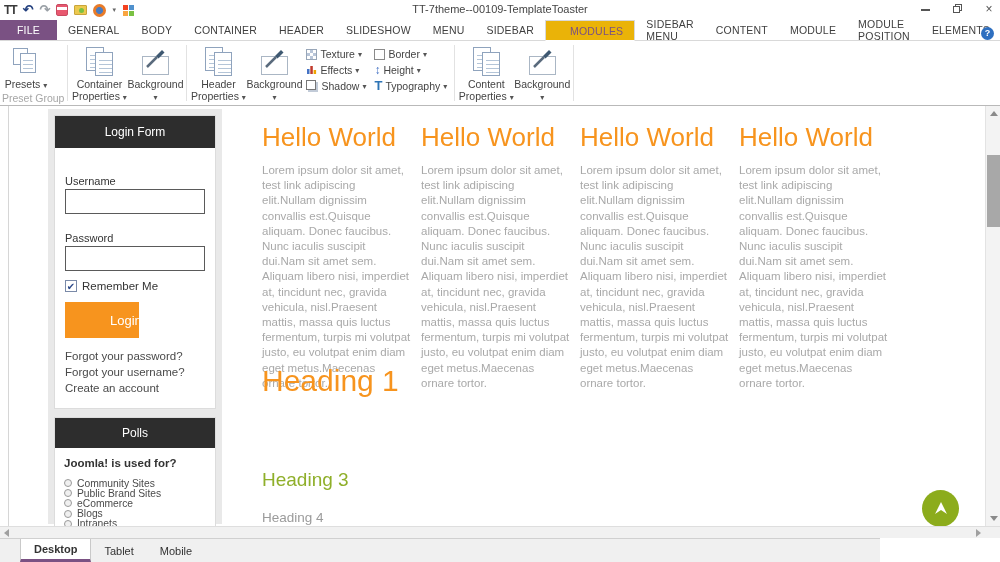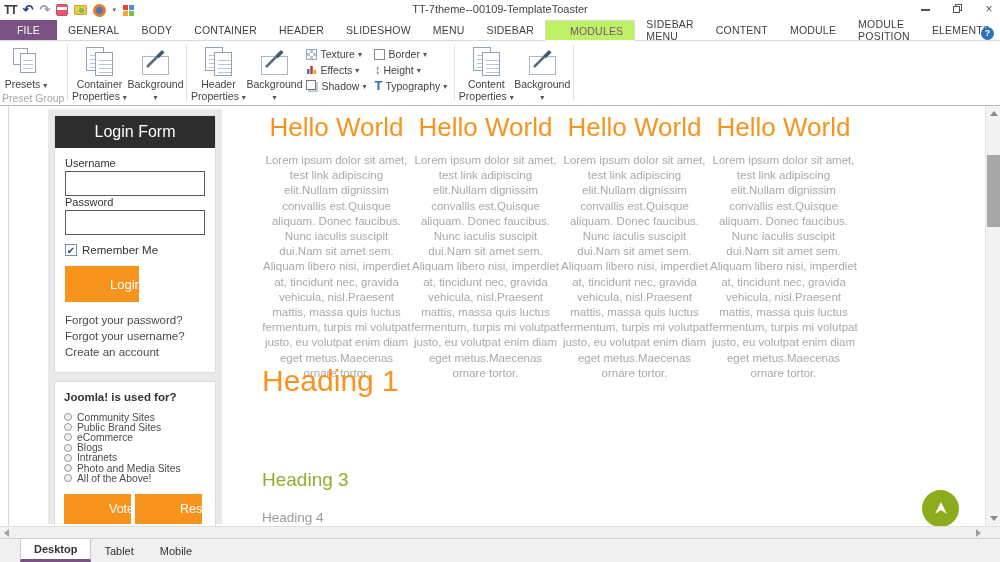--- a/index.html
+++ b/index.html
@@ -32,21 +32,21 @@
   .wc-min { display:inline-block; width:9px; height:1px; border-bottom:2px solid #555; margin-bottom:2px; }
   .wc-restore { position:relative; display:inline-block; width:9px; height:9px; }
   .wc-restore i { position:absolute; border:1px solid #555; background:#fff; width:7px; height:7px; }
   .wc-restore i.b { right:0; top:0; } .wc-restore i.f { left:0; bottom:0; }
 
   
   .tabrow { position:absolute; left:0; top:20px; width:1000px; height:21px; background:#fff;
     border-bottom:1px solid #d9d9d9; display:flex; align-items:stretch; }
   .rtab { font-size:10.5px; color:#3f3f3f; padding:0 11px; display:flex; align-items:center; letter-spacing:.2px; cursor:default; }
   .rtab.file { background:#7a5183; color:#fff; padding:0 17px; }
-  .rtab.active { color:#7a5183; background:#bef264; border:1px solid #d9d9d9; border-bottom:1px solid #fff; margin-bottom:-1px;padding-left:24px; }
+  .rtab.active { color:#7a5183; background:#eab308; border:1px solid #d9d9d9; border-bottom:1px solid #fff; margin-bottom:-1px;padding-left:24px; }
   .helpdot { position:absolute; right:6px; top:27px; width:13px; height:13px; border-radius:50%;
     background:#2e6fc0; color:#fff; font-size:9px; font-weight:bold; text-align:center; line-height:13px; }
 
   
   .ribbon { position:absolute; left:0; top:41px; width:1000px; height:64px; background:#fff; display:flex; padding:2px 2px 0 2px; }
   .rgroup { display:flex; flex-direction:column; }
   .rgroup-body { flex:1; display:flex; align-items:flex-start; }
   .rgroup-label { font-size:10.5px; color:#a6a6a6; padding-bottom:2px; }
   .rsep { width:1px; background:#e2e2e2; margin:2px 3px 4px 3px; }
   .bigbtn { width:56px; padding-top:2px; text-align:center; cursor:default; }
@@ -73,45 +73,45 @@
   .ic-shadow { width:10px; height:10px; border:1px solid #777; background:#fff; box-shadow:2px 2px 0 #c2cbd8; margin:0 2px 2px 0; }
   .ic-typo { color:#2e74b5; font-weight:bold; font-size:13px; line-height:12px; }
   .ic-height { color:#4472c4; font-weight:bold; font-size:12px; line-height:12px; }
 
   
   .canvas { position:absolute; left:0; top:105px; width:1000px; height:421px; background:#fff; border-top:1px solid #b9b9b9; }
   .page-edge { position:absolute; left:8px; top:0; bottom:0; width:1px; background:#d6d6d6; }
 
   .side { position:absolute; left:48px; top:3px; width:174px; height:415px; background:#e9e9e9; padding:6px; }
   .card { background:#fff; border:1px solid #dcdcdc; }
-  .card-head { background:#2d2d2d; color:#fff; text-align:center; font-size:16px; }
+  .card-head { background:#2d2d2d; color:#fff; text-align:center; font-size:12px; }
   .login-card .card-head { height:32px; line-height:32px; }
   .login-body { padding:9px 10px 12px 10px; }
-  .fld-label { font-size:11px; color:#333; margin-top:0; }
+  .fld-label { font-size:11px; color:#333; margin-top:18px; }
   .fld { width:100%; height:25px; border:1px solid #5a5a5a; background:#fff; margin-top:2px; font-size:12px; padding:0 4px; }
   .remember { display:flex; align-items:center; gap:5px; margin-top:9px; font-size:11.5px; color:#333; }
   .chk { width:12px; height:12px; border:1px solid #7a8aa8; background:#fff; font-size:10px; line-height:11px;
     text-align:center; color:#2d4a8a; }
   .btn-orange { background:#f7941e; color:#fff; border:none; font-size:13px; cursor:default;
     font-family:"Liberation Sans",sans-serif;padding-left:45px; }
   .login-btn { width:74px; height:36px; margin:10px 0 10px 0; display:block; }
   .login-links div { font-size:11.5px; color:#4a4a4a; line-height:16px; cursor:default; }
 
   .polls-card { margin-top:8px; }
   .polls-card .card-head { height:30px; line-height:30px; }
   .polls-body { padding:9px 9px 12px 9px; }
   .poll-q { font-size:11.5px; font-weight:bold; color:#333; }
   .poll-opts { margin-top:9px; }
   .poll-opt { display:flex; align-items:center; gap:5px; height:10.2px; font-size:10.3px; color:#4a4a4a; }
   .radio { width:8px; height:8px; border-radius:50%; border:1px solid #9a9a9a; background:#f0f0f0; flex:0 0 auto; }
   .poll-btns { display:flex; gap:4px; margin-top:11px; }
   .poll-btn { width:67px; height:30px; font-size:12.5px; }
 
   .main { position:absolute; left:262px; top:0; width:700px; height:421px; }
-  .cols { position:absolute; left:0; top:6px; display:flex; gap:0;text-align:center; }
+  .cols { position:absolute; left:0; top:16px; display:flex; gap:10px; }
   .col { width:149px; }
   .col-h { font-size:26px; color:#f7941e; font-weight:400; line-height:30px; }
   .col-p { margin-top:11px; font-size:11.5px; line-height:15.2px; color:#a9a9a9; }
   .h1 { position:absolute; left:0; top:258px; font-size:30px; color:#f7941e; font-weight:400; }
   .h2 { position:absolute; left:0; top:313px; font-size:25px; color:#3d3d3d; font-weight:400; }
   .h3 { position:absolute; left:0; top:363px; font-size:19px; color:#8faf2a; font-weight:400; }
   .h4 { position:absolute; left:0; top:404px; font-size:13.5px; color:#9b9b9b; font-weight:400; }
 
   .backtop { position:absolute; left:922px; top:384px; width:37px; height:37px; border-radius:50%;
     background:#8cac1c; display:flex; align-items:center; justify-content:center; cursor:default; }
@@ -121,21 +121,21 @@
   .varrow { position:absolute; left:0; width:15px; height:15px; display:flex; align-items:center; justify-content:center; }
   .tri-up { width:0; height:0; border-left:4px solid transparent; border-right:4px solid transparent; border-bottom:5px solid #8a8a8a; }
   .tri-down { width:0; height:0; border-left:4px solid transparent; border-right:4px solid transparent; border-top:5px solid #8a8a8a; }
   .vthumb { position:absolute; left:1px; top:49px; width:13px; height:72px; background:#a8a8a8; }
   .hscroll { position:absolute; left:0; top:526px; width:1000px; height:12px; background:#f1f1f1; border-top:1px solid #dedede; }
   .harrow { position:absolute; top:0; width:12px; height:12px; display:flex; align-items:center; justify-content:center; }
   .tri-left { width:0; height:0; border-top:4px solid transparent; border-bottom:4px solid transparent; border-right:5px solid #a0a0a0; }
   .tri-right { width:0; height:0; border-top:4px solid transparent; border-bottom:4px solid transparent; border-left:5px solid #a0a0a0; }
 
   
-  .devicebar { position:absolute; left:0; top:538px; width:1000px; height:24px; background:#f0f0f0;
+  .devicebar { position:absolute; left:0; top:538px; width:880px; height:24px; background:#f0f0f0;
     border-top:1px solid #d0d0d0; display:flex; align-items:stretch; padding-left:20px; }
   .dtab { font-size:11px; color:#333; padding:0 13px; display:flex; align-items:center; cursor:default; }
   .dtab.active { background:#fff; border:1px solid #c9c9c9; border-top:none; border-bottom:3px solid #7a5183; font-weight:bold; }
 </style>
 </head>
 <body>
 
 <div class="app">
 
   <div class="titlebar">
@@ -320,20 +320,21 @@
           <button class="btn-orange login-btn">Login</button>
           <div class="login-links">
             <div>Forgot your password?</div>
             <div>Forgot your username?</div>
             <div>Create an account</div>
           </div>
         </div>
       </div>
 
       <div class="card polls-card">
+        <div class="card-head">Polls</div>
         <div class="polls-body">
           <div class="poll-q">Joomla! is used for?</div>
           <div class="poll-opts">
             <div class="poll-opt">
                 <span class="radio"></span>
                 <span>Community Sites</span>
               </div>
             <div class="poll-opt">
                 <span class="radio"></span>
                 <span>Public Brand Sites</span>

